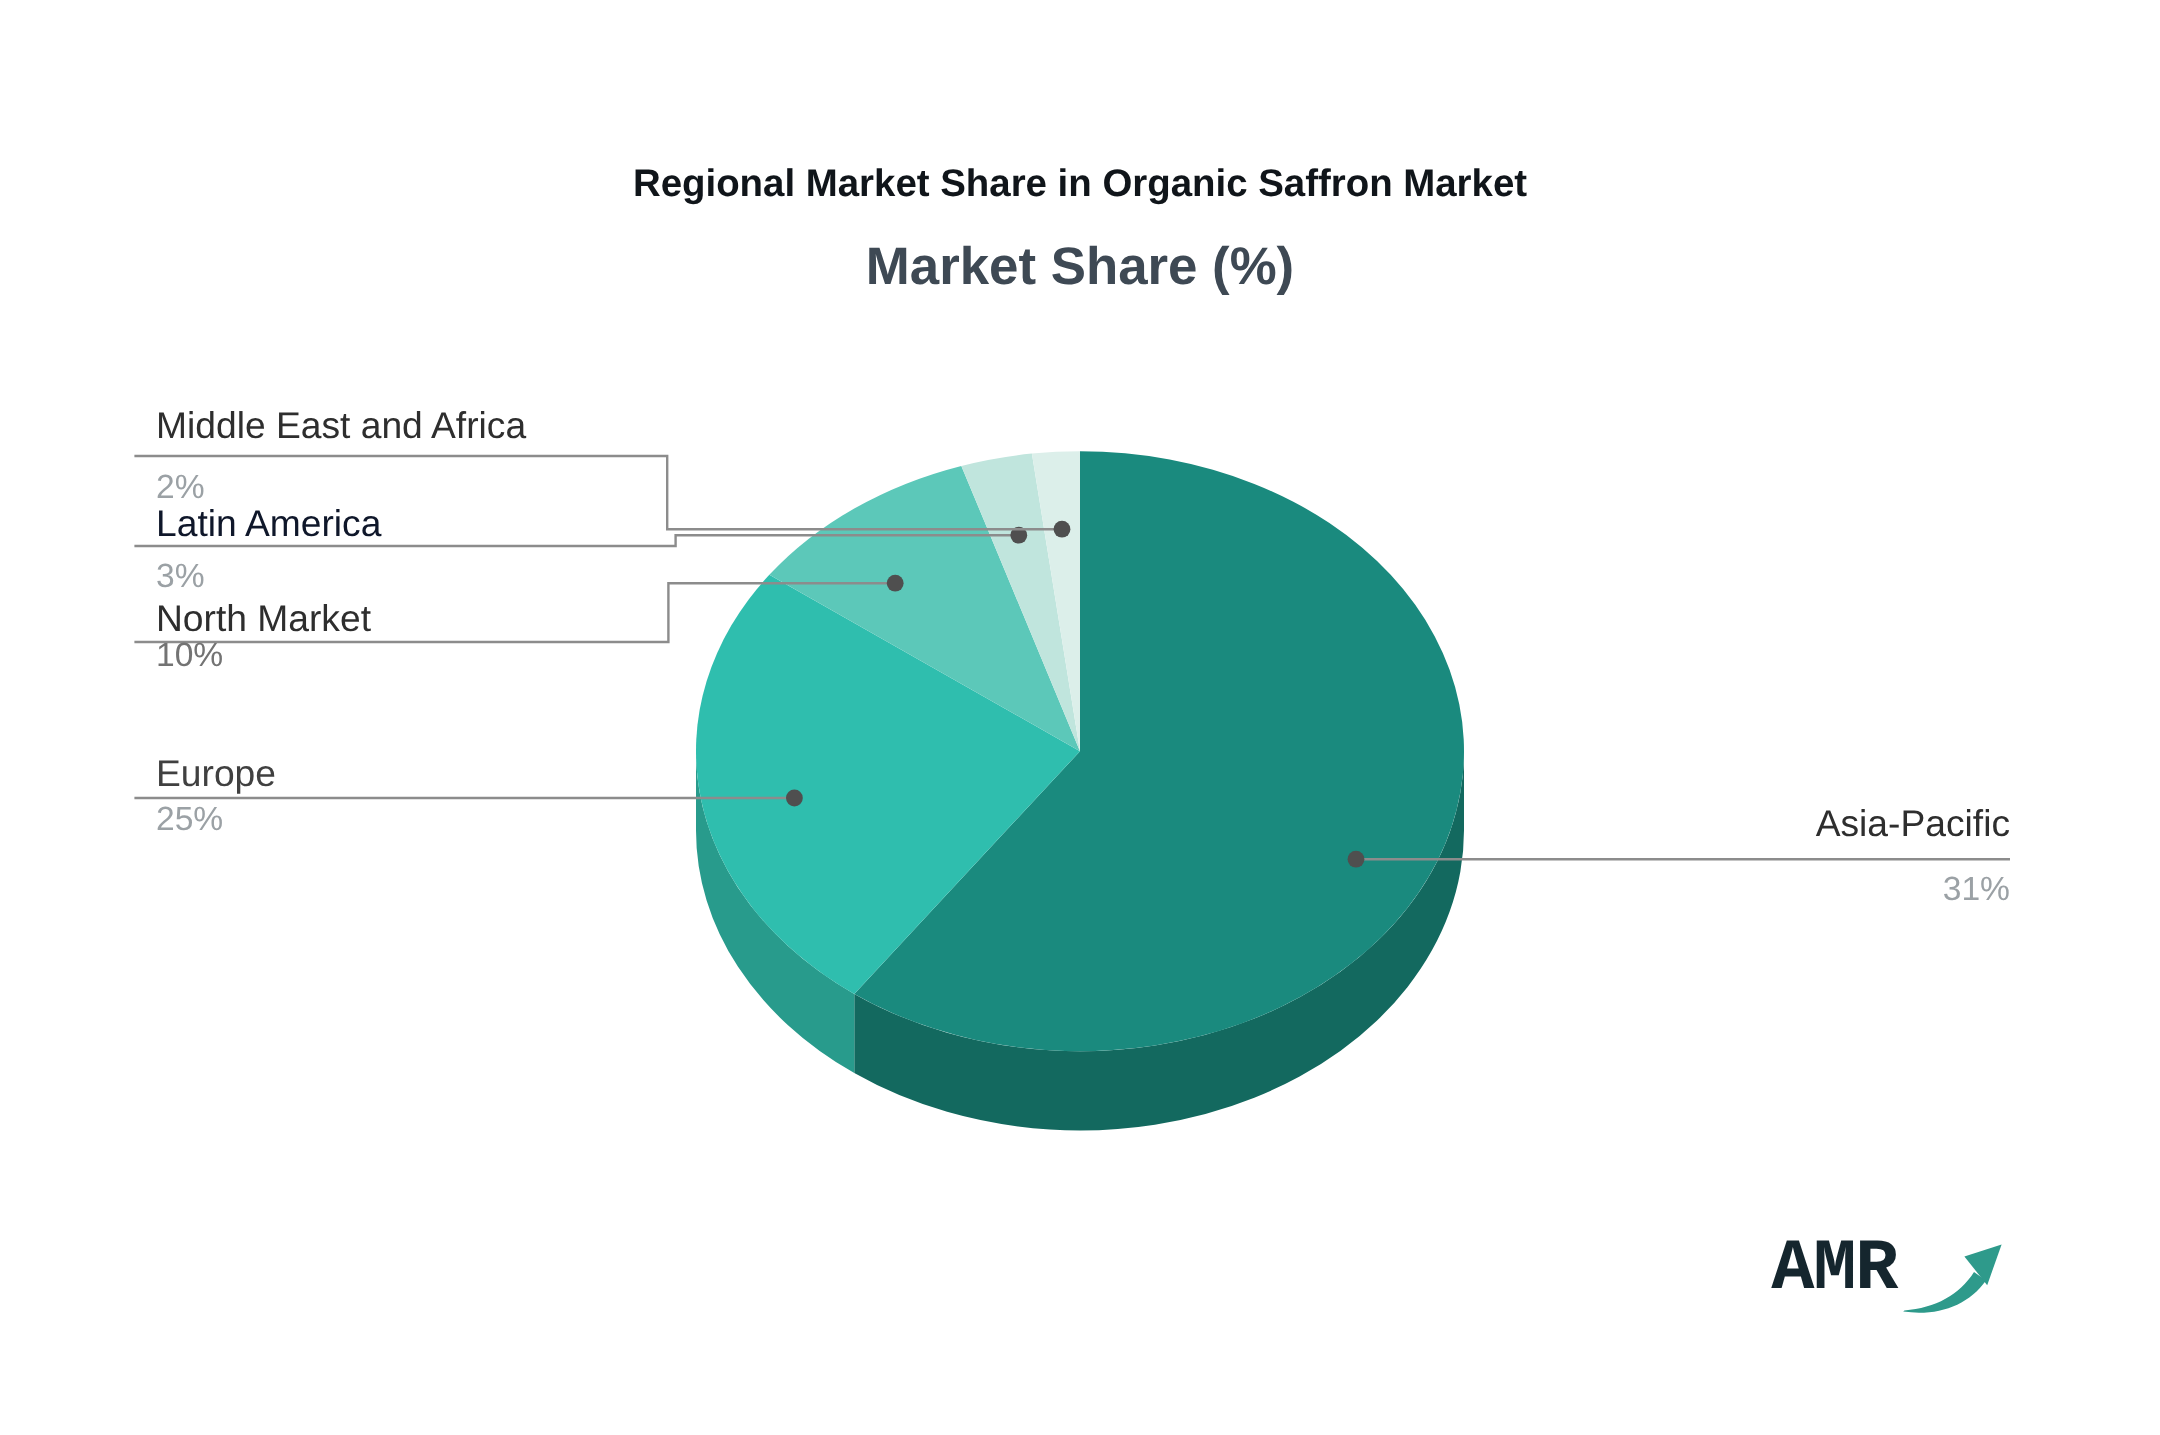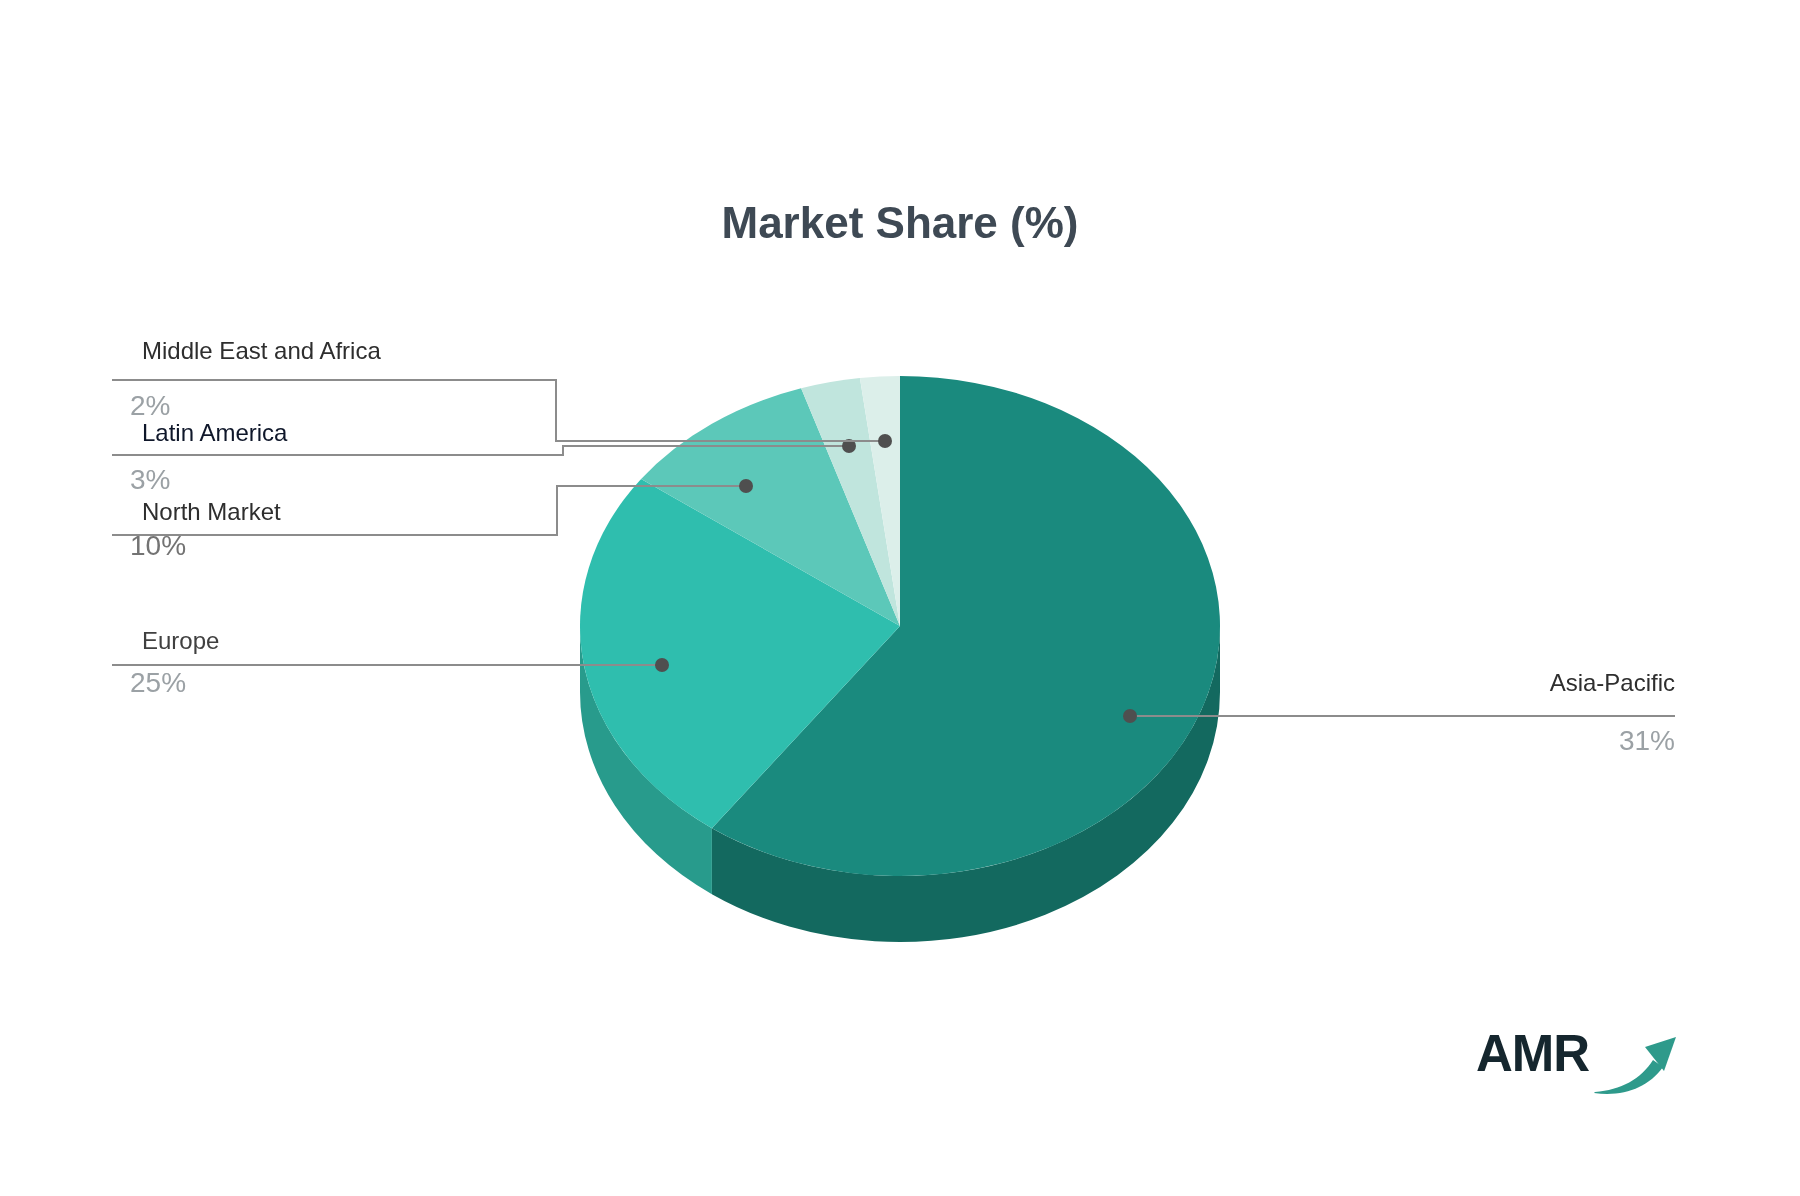--- a/index.html
+++ b/index.html
@@ -16,41 +16,42 @@
     font-size:32px;font-weight:700;color:#10151a;
   }
   .subtitle{
     position:absolute;left:0;right:0;top:198px;
     margin:0;text-align:center;
     font-size:44px;font-weight:700;color:#3e4954;
   }
   #pie{position:absolute;left:0;top:0;}
   .slice-label{
     position:absolute;
-    font-size:24px;color:#2e2e2e;line-height:1.15;white-space:nowrap;margin-left:12px;
+    font-size:31px;color:#2e2e2e;line-height:1.15;white-space:nowrap;
   }
   .slice-value{
     position:absolute;
     font-size:28px;color:#9ba1a5;line-height:1.15;white-space:nowrap;
   }
   .align-right{text-align:center;}
   .logo{
     position:absolute;left:1476px;top:1028px;
     display:flex;align-items:flex-start;
   }
   .logo-text{
-    font-size:51px;font-weight:700;color:#15262e;letter-spacing:-1px;line-height:1;
+    font-size:60px;font-weight:700;color:#15262e;letter-spacing:-1px;line-height:1;font-family:Liberation Mono, monospace;
   }
   .logo-arrow{display:block;margin-left:-14px;margin-top:2px;}
 </style>
 </head>
 <body>
 
 <div class="canvas">
 
+  <h1 class="title" style="color: rgb(16, 21, 26);">Regional Market Share in Organic Saffron Market</h1>
   <h2 class="subtitle" style="color: rgb(62, 73, 84);">Market Share (%)</h2>
 
   <svg id="pie" width="1800" height="1196" viewBox="0 0 1800 1196" aria-label="3D pie chart">
       <path d="M 1220.00 626.00 A 320 250 0 0 1 711.91 828.25 L 711.91 894.25 A 320 250 0 0 0 1220.00 692.00 Z" fill="#13695F"></path>
       <path d="M 711.91 828.25 A 320 250 0 0 1 580.00 626.00 L 580.00 692.00 A 320 250 0 0 0 711.91 894.25 Z" fill="#289B8C"></path>
       <path d="M 900 626 L 900.00 376.00 A 320 250 0 1 1 711.91 828.25 Z" fill="#1A8A7E"></path>
       <path d="M 900 626 L 711.91 828.25 A 320 250 0 0 1 641.11 479.05 Z" fill="#2FBEAE"></path>
       <path d="M 900 626 L 641.11 479.05 A 320 250 0 0 1 801.11 388.24 Z" fill="#5CC8B9"></path>
       <path d="M 900 626 L 801.11 388.24 A 320 250 0 0 1 859.89 377.97 Z" fill="#C0E5DD"></path>
       <path d="M 900 626 L 859.89 377.97 A 320 250 0 0 1 900.00 376.00 Z" fill="#DCEFEA"></path>

